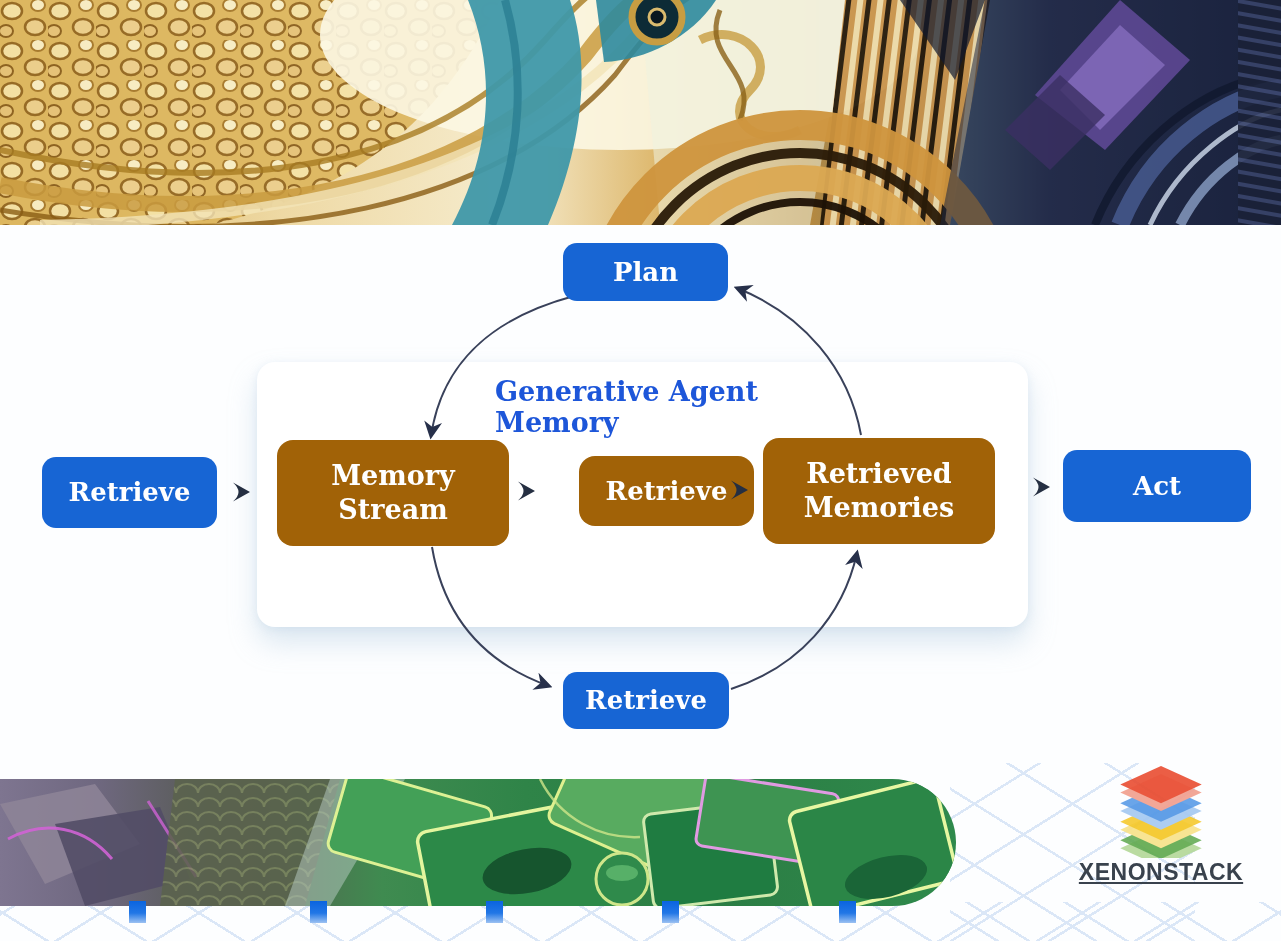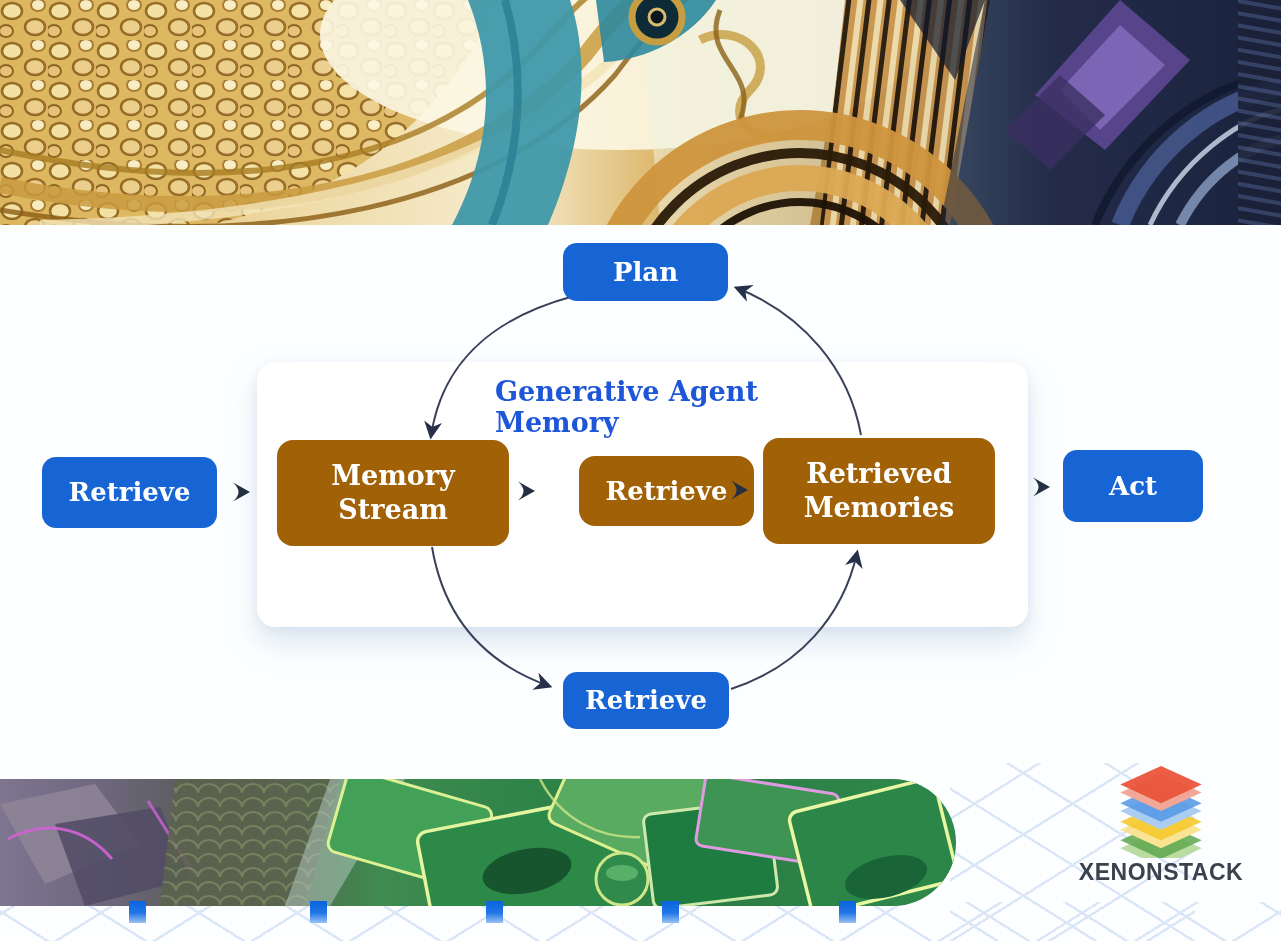--- a/index.html
+++ b/index.html
@@ -13,21 +13,21 @@
         border-radius:18px;
         box-shadow:0 16px 28px rgba(158,188,214,.35),0 2px 10px rgba(170,195,220,.22);}
   .card-title{position:absolute;left:495px;top:376px;width:300px;margin:0;text-align:left;
         font-size:27px;font-weight:700;line-height:1.16;color:#1d56d9;}
   .node{position:absolute;display:flex;align-items:center;justify-content:center;
         color:#fff;font-weight:700;text-align:center;line-height:1.25;}
   .blue{background:#1765d4;border-radius:14px;font-size:26px;}
   .green{background:#a16207;border-radius:16px;font-size:26px;}
   .n-plan{left:563px;top:243px;width:165px;height:58px;}
   .n-perceive{left:42px;top:457px;width:175px;height:71px;}
-  .n-act{left:1063px;top:450px;width:140px;height:72px;}
+  .n-act{left:1063px;top:450px;width:188px;height:72px;}
   .n-reflect{left:563px;top:672px;width:166px;height:57px;}
   .n-memstream{left:277px;top:440px;width:232px;height:106px;padding:0 2px;font-size:27px;}
   .n-memstream,.n-retmem{box-sizing:border-box;}
   .n-retrieve{left:543px;top:456px;width:175px;height:70px;margin-left:36px;}
   .n-retmem{left:763px;top:438px;width:232px;height:106px;padding:0 22px;font-size:27px;}
   .arcs{position:absolute;left:0;top:0;width:1281px;height:941px;pointer-events:none;}
   .chev{position:absolute;width:24px;height:24px;}
   .chev svg{display:block;width:100%;height:100%;}
   .c1{left:229px;top:480px;} .c2{left:514px;top:479px;}
   .c3{left:727px;top:478px;} .c4{left:1029px;top:475px;}
@@ -40,21 +40,21 @@
   .strip{position:absolute;left:0;top:779px;width:956px;height:127px;overflow:hidden;
          border-radius:0 64px 64px 0;}
   .strip svg{display:block;width:100%;height:100%;}
   .sq{position:absolute;top:901px;width:17px;height:22px;
       background:linear-gradient(180deg,#0a64e0 0%,#2277e6 55%,#9cc1f2 100%);}
   .sq1{left:129px;} .sq2{left:310px;} .sq3{left:486px;} .sq4{left:662px;} .sq5{left:839px;}
   .logo{position:absolute;left:1116px;top:766px;width:90px;height:92px;}
   .logo svg{display:block;width:100%;height:100%;}
   .brand{position:absolute;left:1064px;top:859px;width:194px;text-align:center;
          font-family:"Liberation Sans",sans-serif;font-size:23px;font-weight:700;
-         letter-spacing:.5px;color:#39424d;}
+         letter-spacing:.5px;color:#39424d;text-decoration:underline;}
 </style>
 </head>
 <body>
 
 <div class="page">
 
   <div class="banner">
     <svg viewBox="0 0 1281 225" preserveAspectRatio="none">
       <defs>
         <linearGradient id="bg" x1="0" y1="0" x2="1" y2="0">

